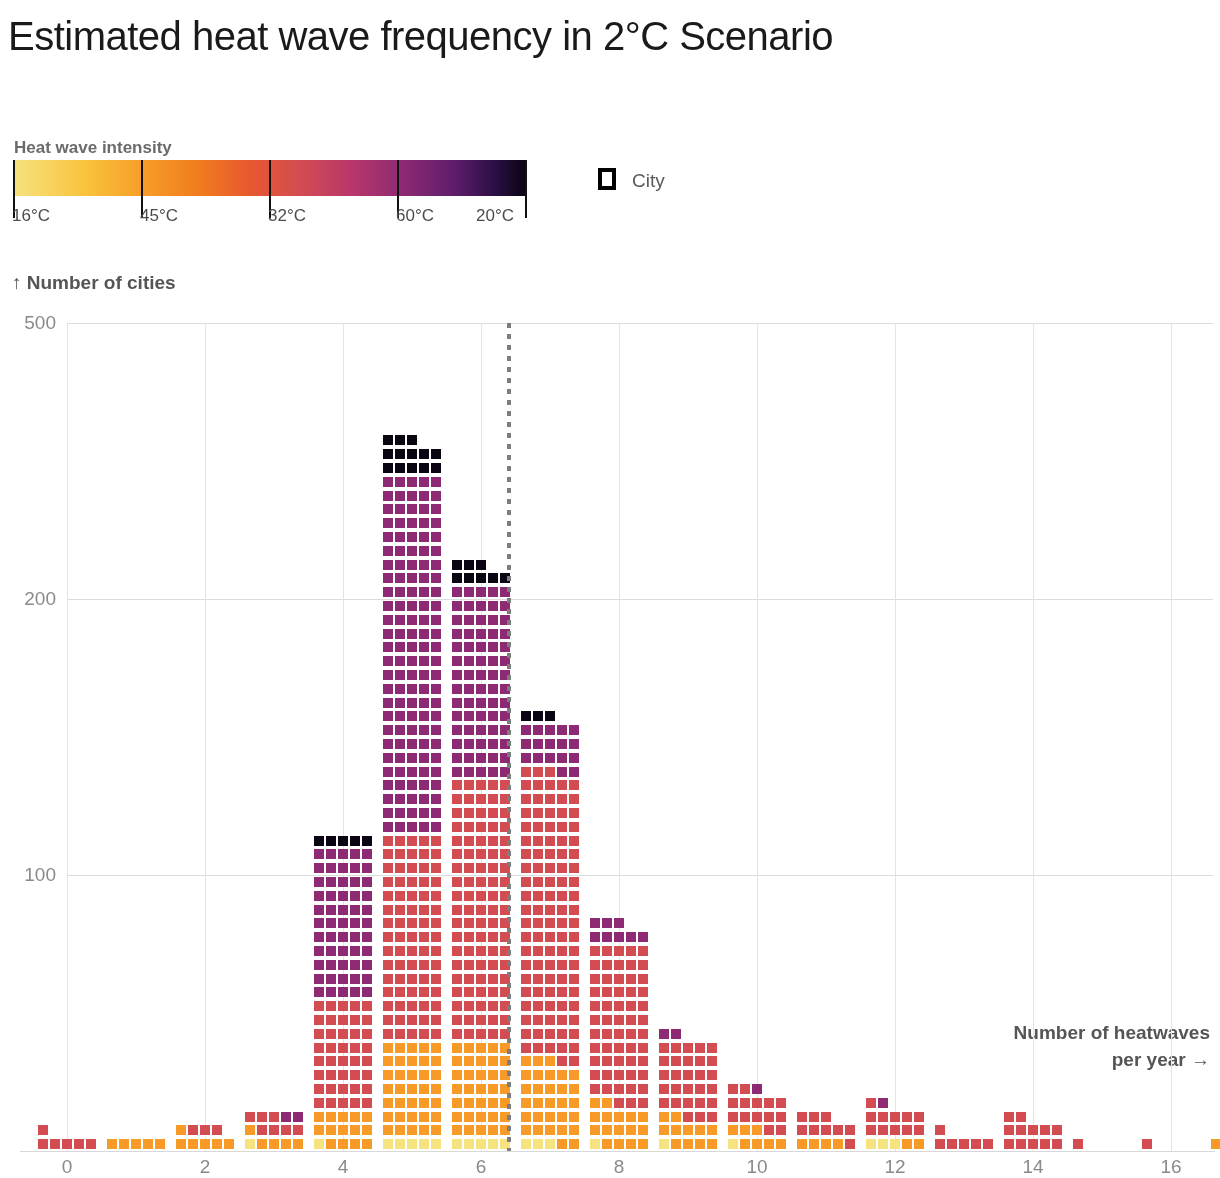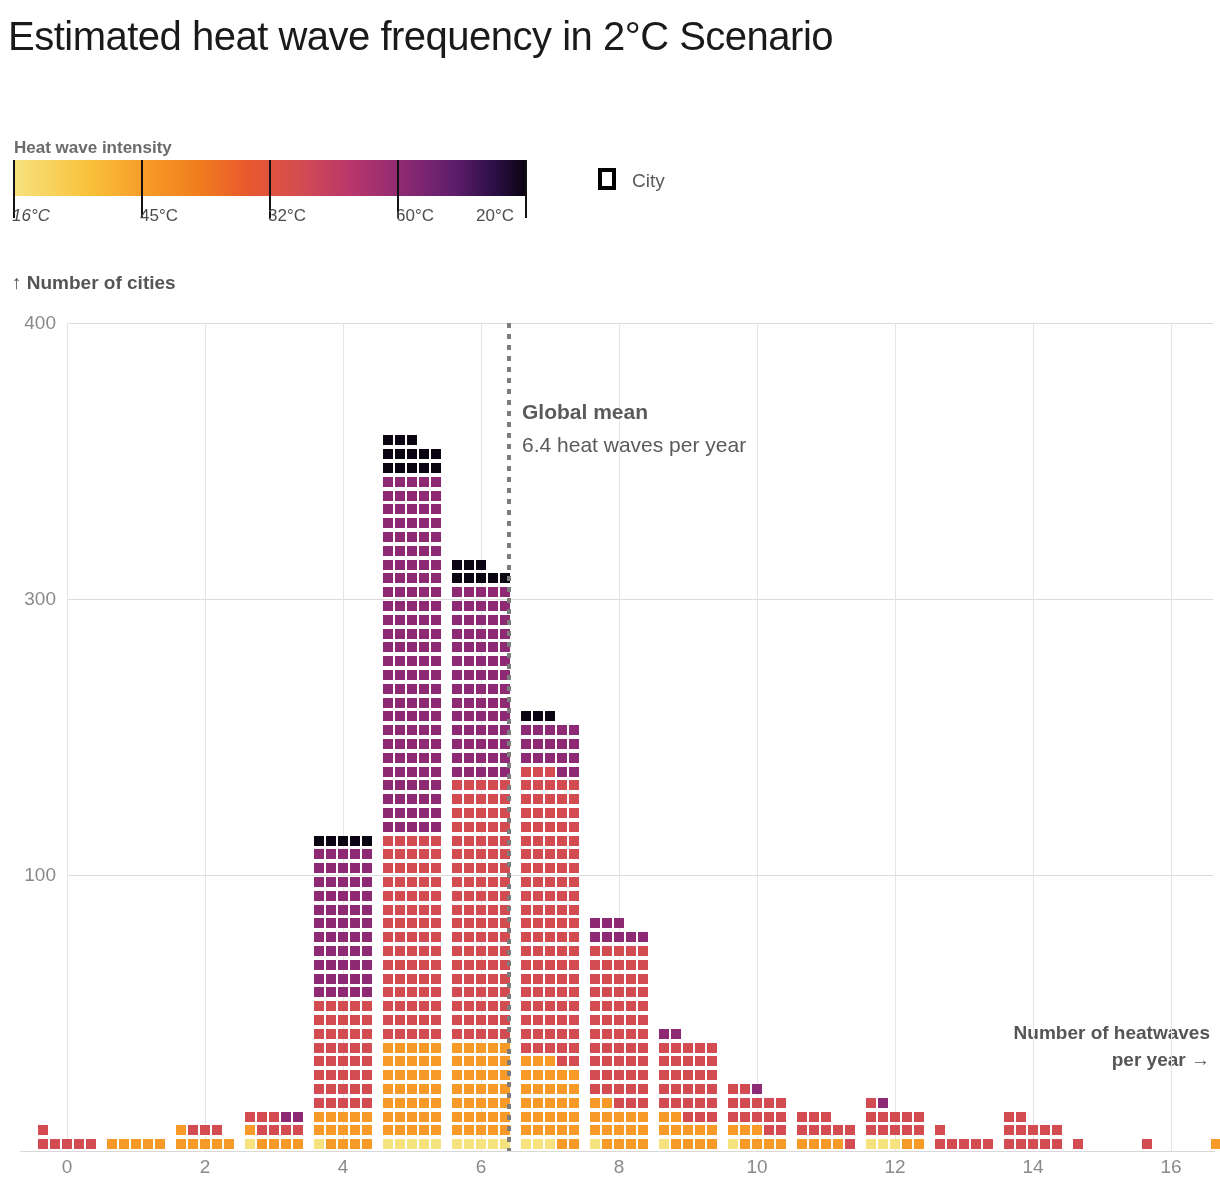--- a/index.html
+++ b/index.html
@@ -66,21 +66,21 @@
 </style>
 </head>
 <body>
 
 <div id="title">Estimated heat wave frequency in 2°C Scenario</div>
 
 <div id="legend-title">Heat wave intensity</div>
 <div id="colorbar"></div>
 <div id="legend-ticks">
     <div class="cb-tick" style="left: 13px;"></div>
-    <div class="cb-lab" style="left: 12px; font-style: italic;">16°C</div>
+    <div class="cb-lab" style="left: 12px;">16°C</div>
     <div class="cb-tick" style="left: 141px;"></div>
     <div class="cb-lab" style="left: 140px;">45°C</div>
     <div class="cb-tick" style="left: 269px;"></div>
     <div class="cb-lab" style="left: 268px;">32°C</div>
     <div class="cb-tick" style="left: 397px;"></div>
     <div class="cb-lab" style="left: 396px;">60°C</div>
     <div class="cb-tick" style="left: 525px;"></div>
     <div class="cb-lab" style="left: 476px;">20°C</div>
   </div>
 <div id="city-swatch"></div>
@@ -105,22 +105,22 @@
       <div class="gridline-v" style="left: 481px;"></div>
       <div class="gridline-v" style="left: 619px;"></div>
       <div class="gridline-v" style="left: 757px;"></div>
       <div class="gridline-v" style="left: 895px;"></div>
       <div class="gridline-v" style="left: 1033px;"></div>
       <div class="gridline-v" style="left: 1171px;"></div>
     </div>
   <div id="axis-base"></div>
   <div id="yticks">
       <div class="ytick" style="top: 875px;">100</div>
-      <div class="ytick" style="top: 599px;">300</div>
-      <div class="ytick" style="top: 323px;">400</div>
+      <div class="ytick" style="top: 599px;">200</div>
+      <div class="ytick" style="top: 323px;">500</div>
     </div>
   <div id="xticks">
       <div class="xtick" style="left: 67px;">0</div>
       <div class="xtick" style="left: 205px;">2</div>
       <div class="xtick" style="left: 343px;">4</div>
       <div class="xtick" style="left: 481px;">6</div>
       <div class="xtick" style="left: 619px;">8</div>
       <div class="xtick" style="left: 757px;">10</div>
       <div class="xtick" style="left: 895px;">12</div>
       <div class="xtick" style="left: 1033px;">14</div>
@@ -1100,17 +1100,13 @@
       <div class="cell" style="background: rgb(211, 76, 82); left: 1028px; top: 1125.3px;"></div>
       <div class="cell" style="background: rgb(211, 76, 82); left: 1040px; top: 1125.3px;"></div>
       <div class="cell" style="background: rgb(211, 76, 82); left: 1052px; top: 1125.3px;"></div>
       <div class="cell" style="background: rgb(211, 76, 82); left: 1004px; top: 1111.5px;"></div>
       <div class="cell" style="background: rgb(211, 76, 82); left: 1016px; top: 1111.5px;"></div>
       <div class="cell" style="background: rgb(211, 76, 82); left: 1073px; top: 1139.1px;"></div>
       <div class="cell" style="background: rgb(211, 76, 82); left: 1142px; top: 1139.1px;"></div>
       <div class="cell" style="background: rgb(247, 154, 39); left: 1211px; top: 1139.1px;"></div>
     </div>
   <div id="meanline" style="left: 506.6px;"></div>
-  <div id="mean-annot">
-    <b>Global mean</b>
-    <span>6.4 heat waves per year</span>
-  </div>
 </div>
 
 </body></html>

